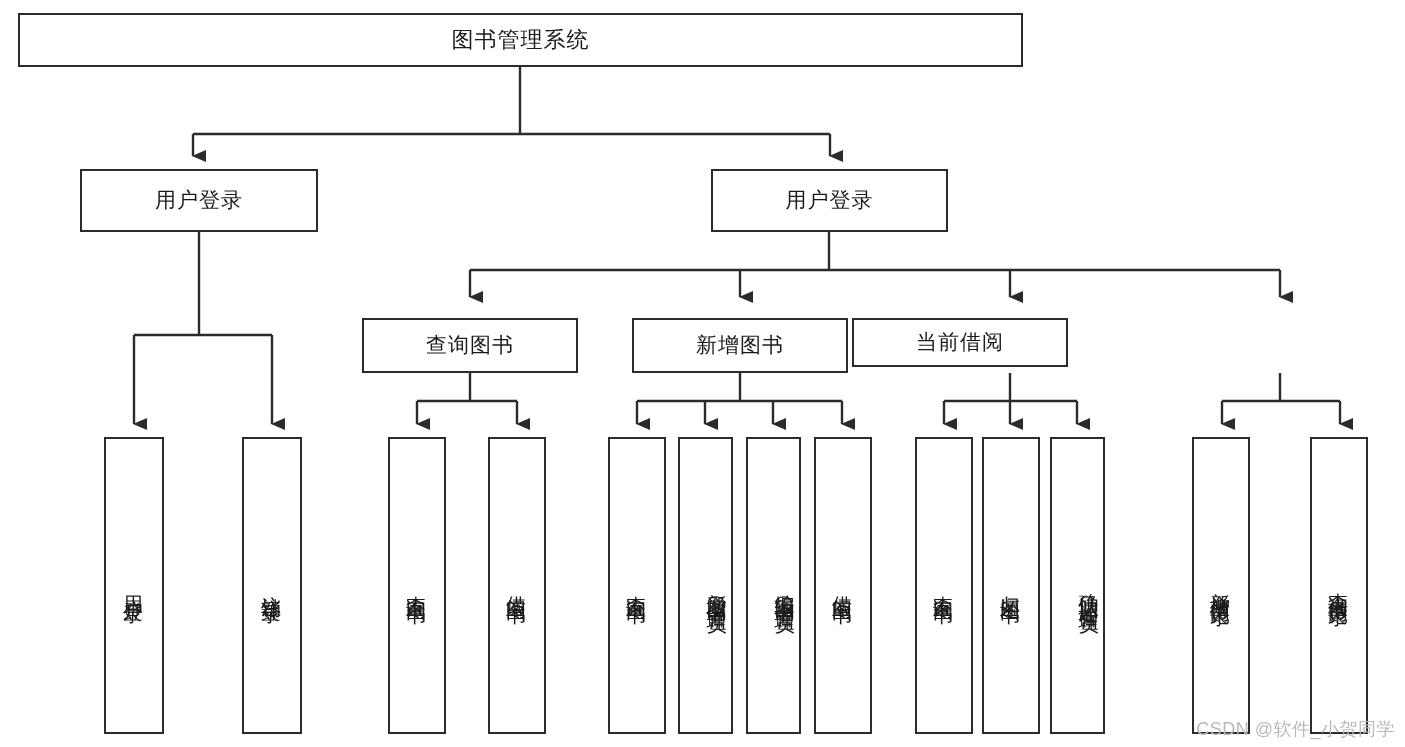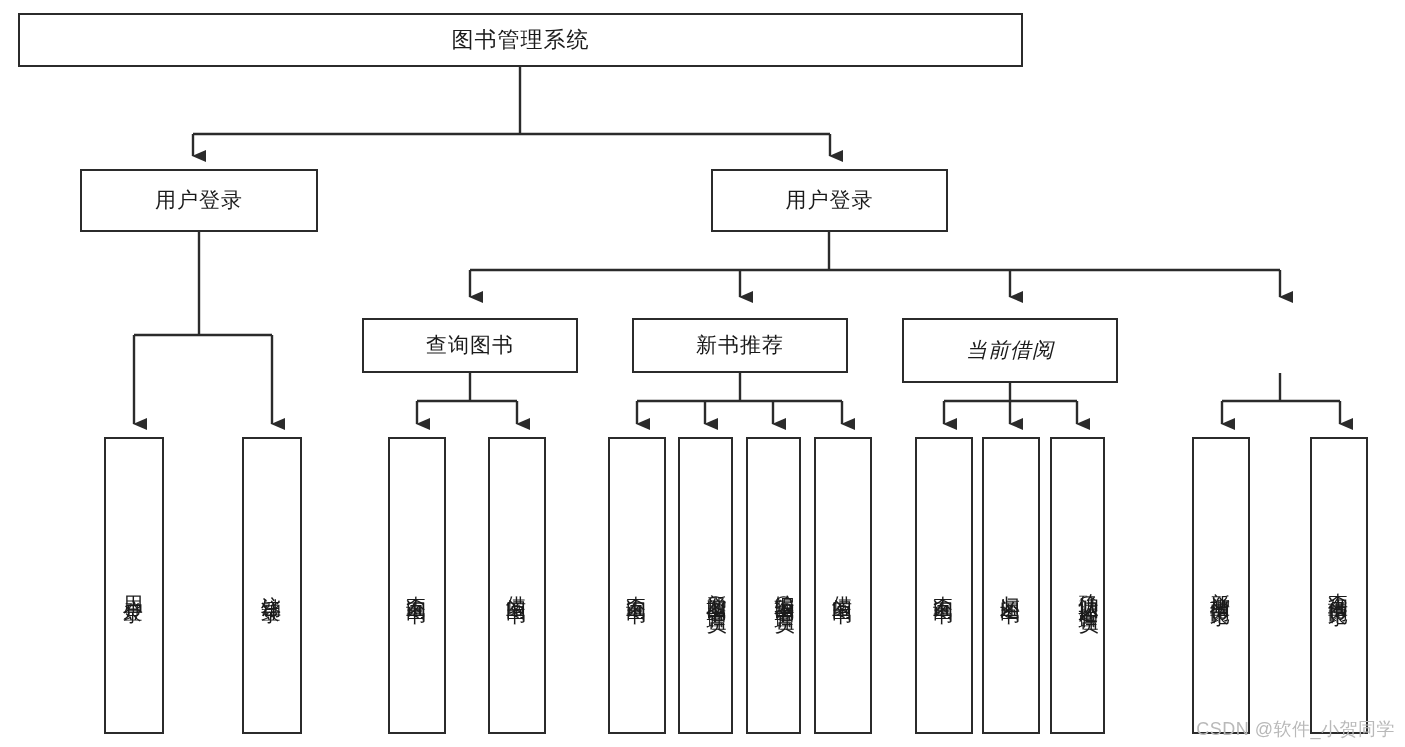--- a/index.html
+++ b/index.html
@@ -138,23 +138,23 @@
     <span>用户登录</span>
   </div>
   <div class="node h" style="left:711px; top:169px; width:237px; height:63px;">
     <span>用户登录</span>
   </div>
 
   <div class="node h" style="left:362px; top:318px; width:216px; height:55px;">
     <span>查询图书</span>
   </div>
   <div class="node h" style="left:632px; top:318px; width:216px; height:55px;">
-    <span>新书推荐</span>
-  </div>
-  <div class="node h" style="left:902px; top:318px; width:216px; height:65px;font-style:italic;">
+    <span>新增图书</span>
+  </div>
+  <div class="node h" style="left:852px; top:318px; width:216px; height:49px;">
     <span>当前借阅</span>
   </div>
 
   <div class="node v mid" style="left:104px; top:437px; width:60px; height:297px;">
     <span class="vtext">用户登录</span>
   </div>
   <div class="node v mid" style="left:242px; top:437px; width:60px; height:297px;">
     <span class="vtext">注销登录</span>
   </div>
 

